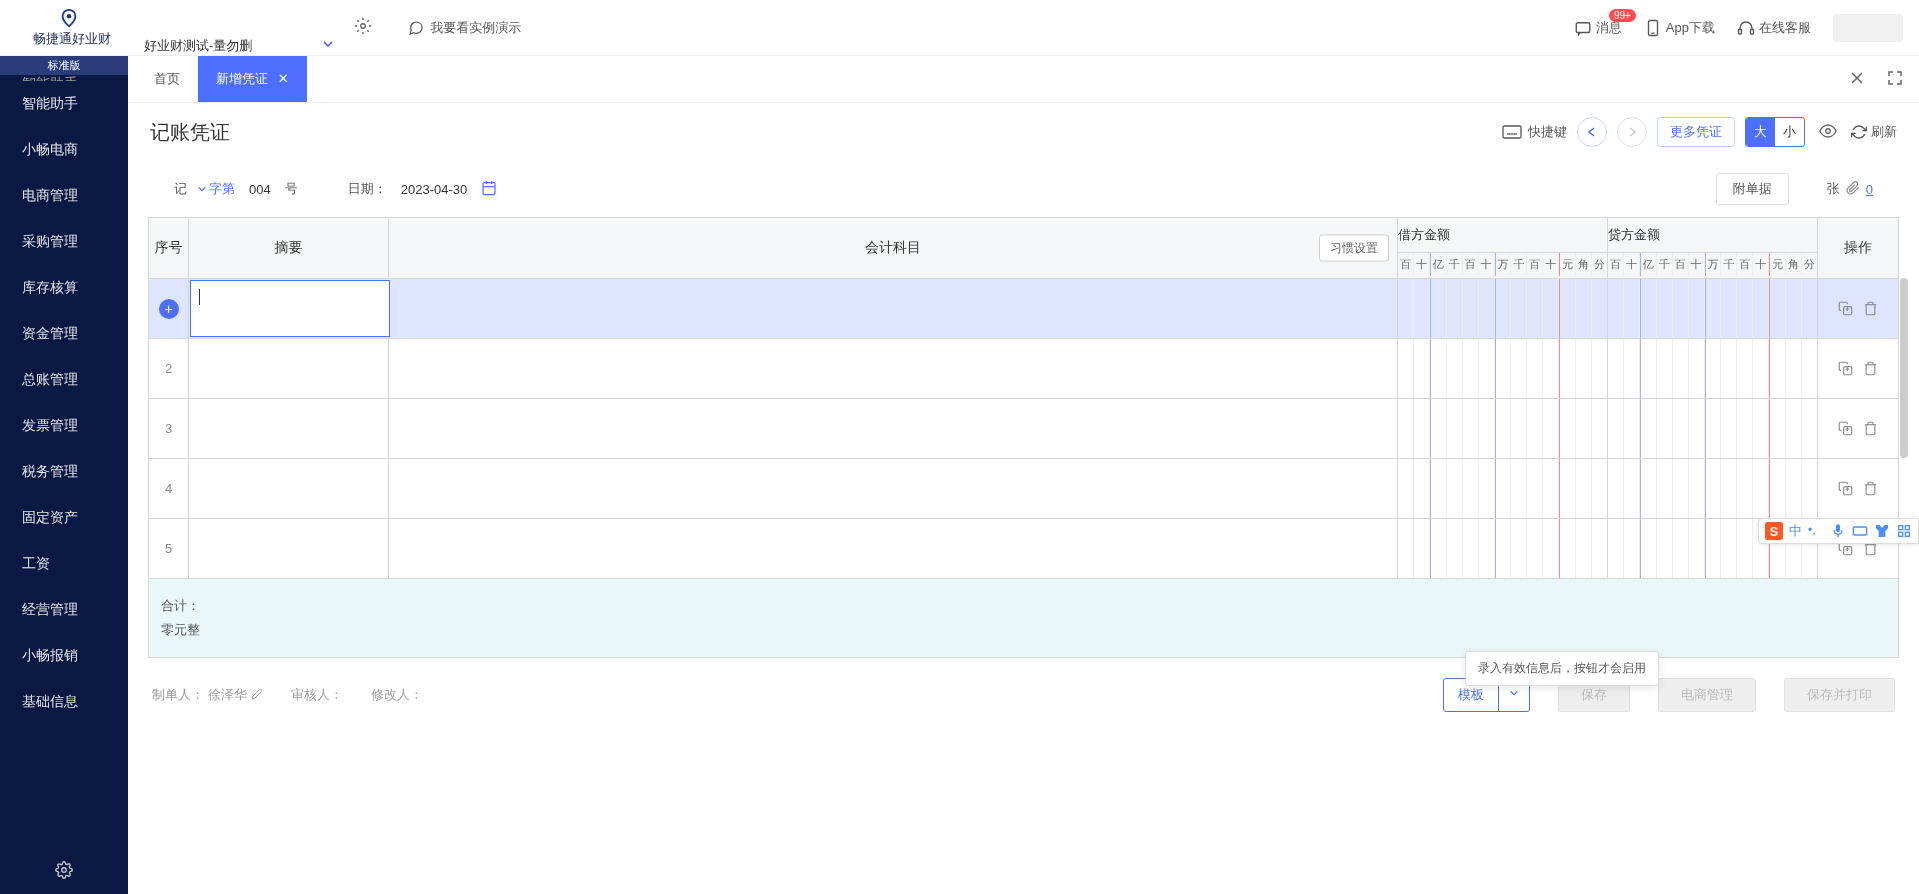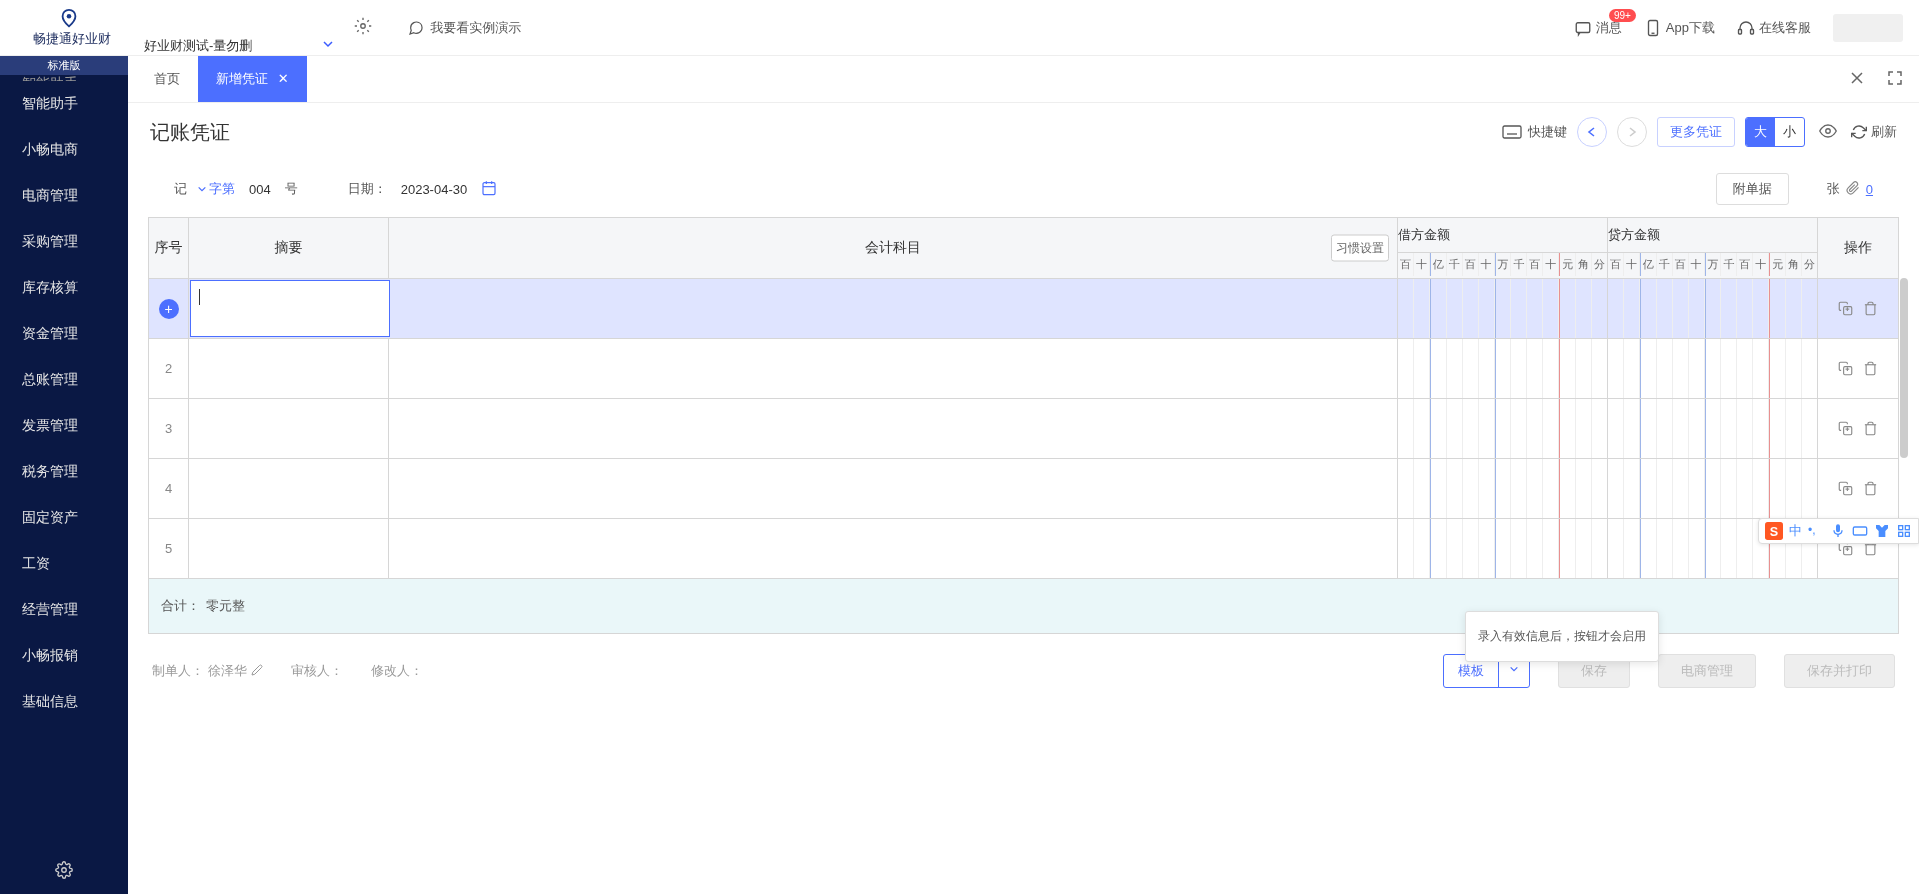--- a/index.html
+++ b/index.html
@@ -82,37 +82,37 @@
     .vt-row.active { background: #dfe4ff; }
     .vt-row.active .col-summary { background: #fff; border: 1px solid #4c6fff; margin: 1px; }
     .add-circle { width: 20px; height: 20px; border-radius: 50%; background: #4c6fff; color: #fff; display: flex; align-items: center; justify-content: center; font-size: 14px; cursor: pointer; }
     .cursor-line { position: absolute; left: 8px; top: 8px; width: 1px; height: 16px; background: #333; }
     .amount-cells { display: flex; height: 100%; }
     .amount-cells .digit { height: 100%; }
     .ops-cell { display: flex; align-items: center; justify-content: center; gap: 10px; color: #888; }
     .ops-cell svg { cursor: pointer; }
     
     .vt-total { background: #eaf7f9; padding: 18px 12px; color: #555; }
-    .vt-total-label { display: flex; gap: 6px; }
-    
-    .habit-btn { position: absolute; right: 8px; top: 50%; transform: translateY(-50%); border: 1px solid #ccc; padding: 4px 4px; border-radius: 3px; font-size: 12px; color: #666; cursor: pointer; background: #fff; }
+    .vt-total-label { display: flex; gap: 6px; flex-direction: column; }
+    
+    .habit-btn { position: absolute; right: 8px; top: 50%; transform: translateY(-50%); border: 1px solid #ccc; padding: 4px 10px; border-radius: 3px; font-size: 12px; color: #666; cursor: pointer; background: #fff; }
     
     
     .table-scroll { position: absolute; right: -10px; top: 60px; width: 8px; height: 180px; background: #ccc; border-radius: 4px; }
     
     
     .voucher-footer { display: flex; align-items: center; padding: 20px 24px; gap: 28px; color: #999; font-size: 13px; }
     .footer-field { display: flex; align-items: center; gap: 4px; }
     .footer-spacer { flex: 1; }
     .template-btn { display: flex; border: 1px solid #4c6fff; border-radius: 3px; overflow: hidden; color: #4c6fff; }
     .template-btn span { padding: 7px 14px; cursor: pointer; }
     .template-btn .drop { border-left: 1px solid #4c6fff; padding: 7px 10px; }
     .disabled-btn { padding: 7px 22px; background: #eee; color: #bbb; border: 1px solid #e0e0e0; border-radius: 3px; cursor: not-allowed; font-size: 13px; }
     
-    .tooltip-pop { position: absolute; bottom: 46px; right: 260px; background: #fff; border: 1px solid #ddd; box-shadow: 0 2px 8px rgba(0,0,0,0.1); padding: 16px 12px; border-radius: 3px; font-size: 12px; color: #555; }
+    .tooltip-pop { position: absolute; bottom: 46px; right: 260px; background: #fff; border: 1px solid #ddd; box-shadow: 0 2px 8px rgba(0,0,0,0.1); padding: 8px 12px; border-radius: 3px; font-size: 12px; color: #555; }
     
     .rows-scroll-area { max-height: 340px; overflow-y: auto; position: relative; }
     .content-scroll { flex: 1; overflow-y: auto; }
     
     
     .ime-bar { position: fixed; right: 0; top: 518px; display: flex; align-items: center; background: #fff; border: 1px solid #ddd; border-radius: 4px 0 0 4px; padding: 3px 6px; gap: 6px; box-shadow: 0 1px 4px rgba(0,0,0,0.1); }
     .ime-logo { width: 18px; height: 18px; }
     .ime-icon { width: 16px; height: 16px; color: #4a8eff; cursor: pointer; }
   </style>
 </head>

